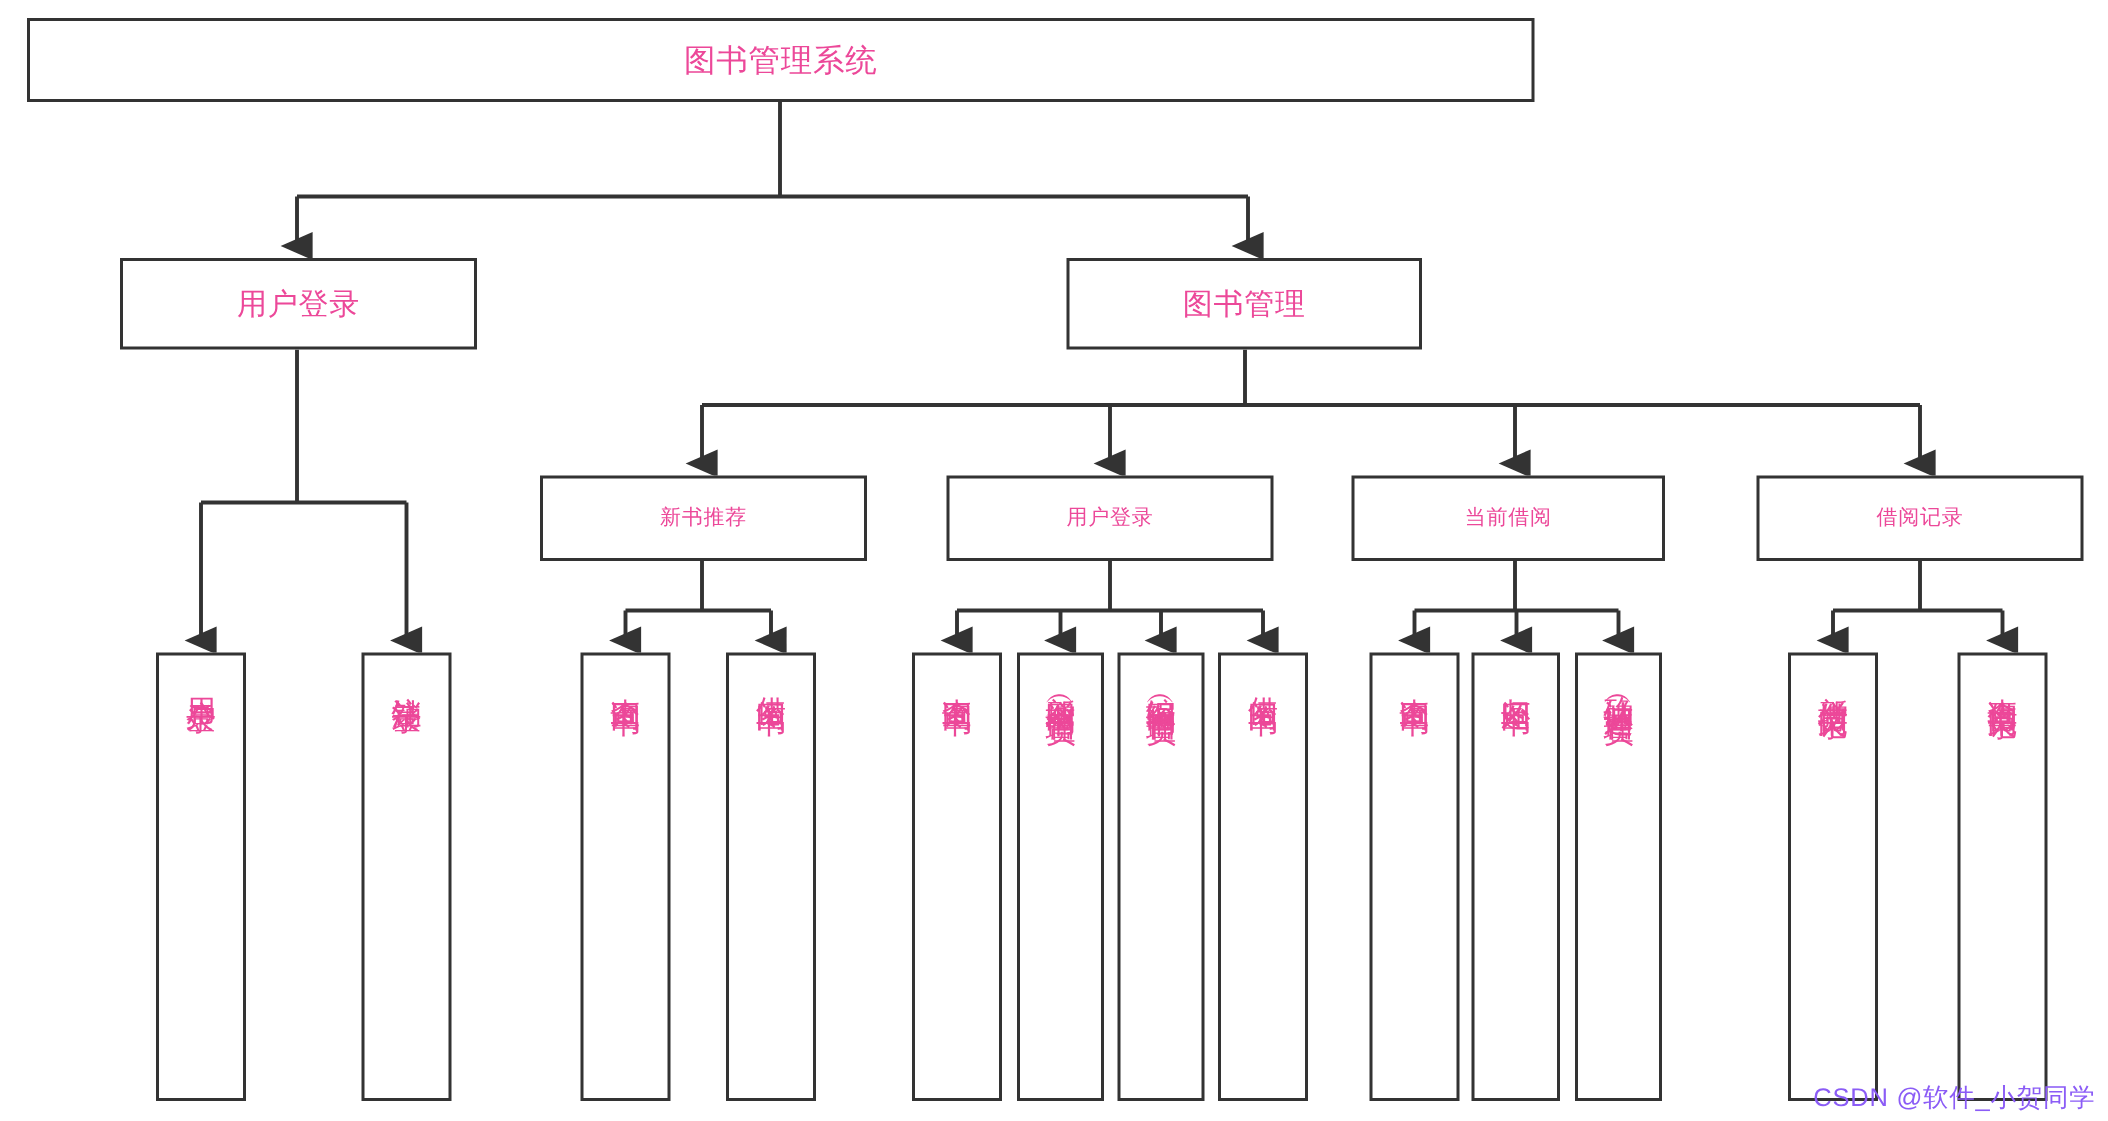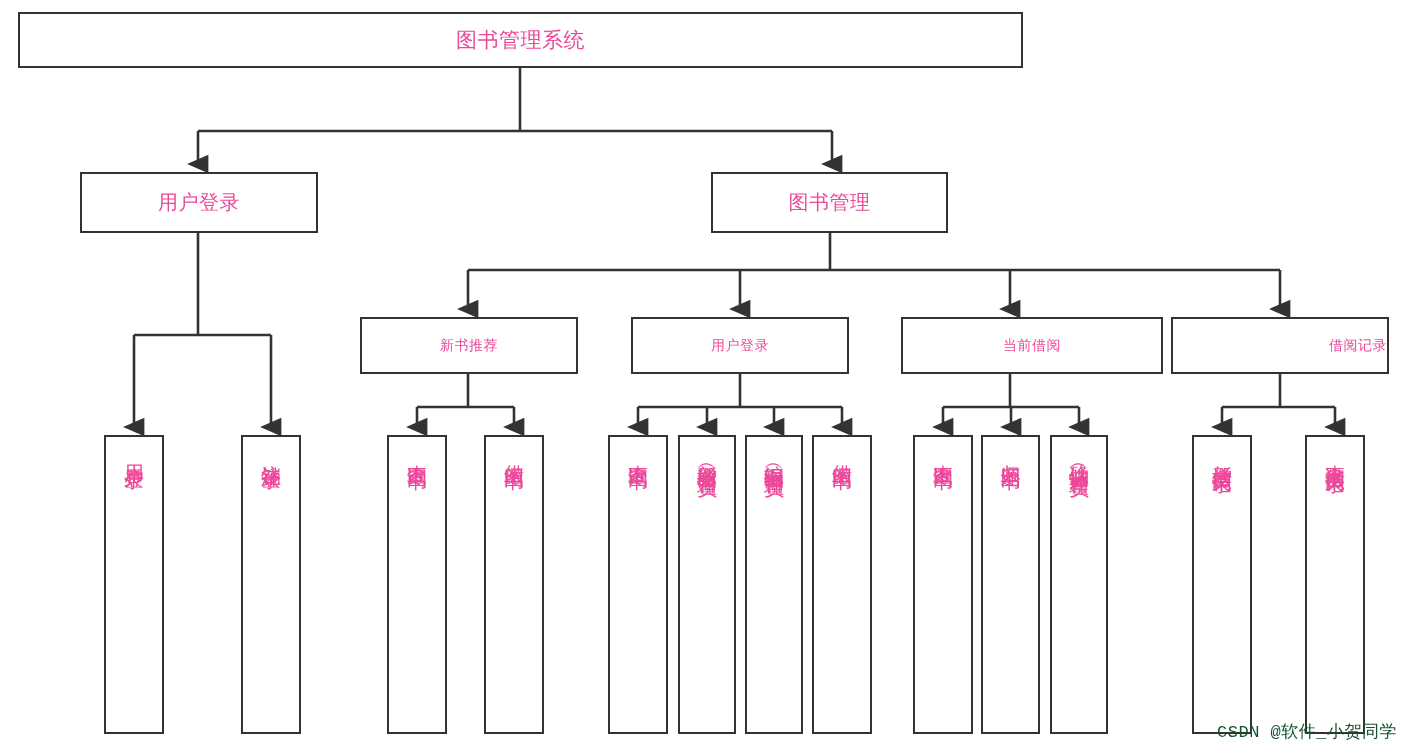--- a/index.html
+++ b/index.html
@@ -58,25 +58,25 @@
     font-size: 20px;
     line-height: 1.25;
     letter-spacing: 2px;
     white-space: pre;
   }
   #watermark {
     position: absolute;
     right: 8px;
     bottom: 4px;
     font-size: 17px;
-    color: #14532d;
+    color: #8b5cf6;
     letter-spacing: 0.5px;
     z-index: 5;
     white-space: nowrap;
-    font-family: Liberation Mono, monospace;
+    font-family: Liberation Sans, sans-serif;
   }
 </style>
 </head>
 <body>
 
 <div id="canvas">
 
   <svg id="edges" viewBox="0 0 1405 747" xmlns="http://www.w3.org/2000/svg">
     <defs>
       <marker id="arrow" markerWidth="9" markerHeight="9" refX="4.2" refY="4.4" orient="auto" markerUnits="strokeWidth">
@@ -137,24 +137,24 @@
   <div class="node lvl1" style="left:711px; top:172px; width:237px; height:61px;">
     <span class="label">图书管理</span>
   </div>
 
   <div class="node lvl2" style="left:360px; top:317px; width:218px; height:57px;">
     <span class="label">新书推荐</span>
   </div>
   <div class="node lvl2" style="left:631px; top:317px; width:218px; height:57px;">
     <span class="label">用户登录</span>
   </div>
-  <div class="node lvl2" style="left:901px; top:317px; width:262px; height:57px;">
+  <div class="node lvl2" style="left:901px; top:317px; width:209px; height:57px;">
     <span class="label">当前借阅</span>
   </div>
-  <div class="node lvl2" style="left:1171px; top:317px; width:218px; height:57px;justify-content:flex-end;">
+  <div class="node lvl2" style="left:1171px; top:317px; width:218px; height:57px;">
     <span class="label">借阅记录</span>
   </div>
 
   <div class="node leaf" style="left:104px; top:435px; width:60px; height:299px;">
     <span class="label">用户登录</span>
   </div>
   <div class="node leaf" style="left:241px; top:435px; width:60px; height:299px;">
     <span class="label">注销登录</span>
   </div>
 

